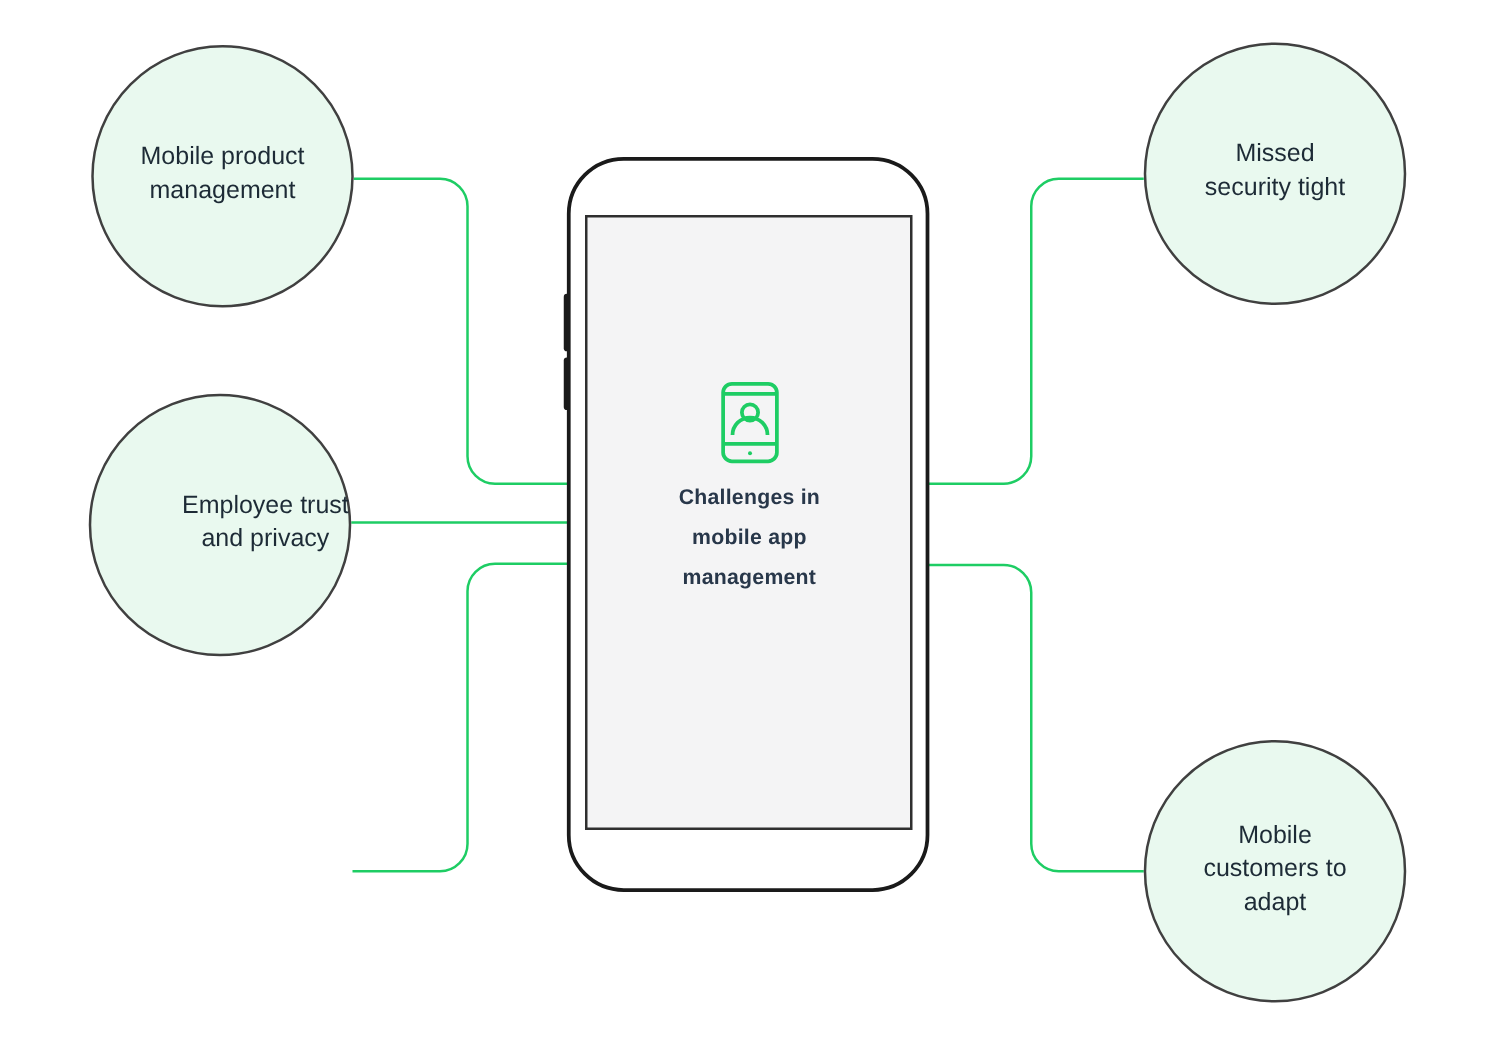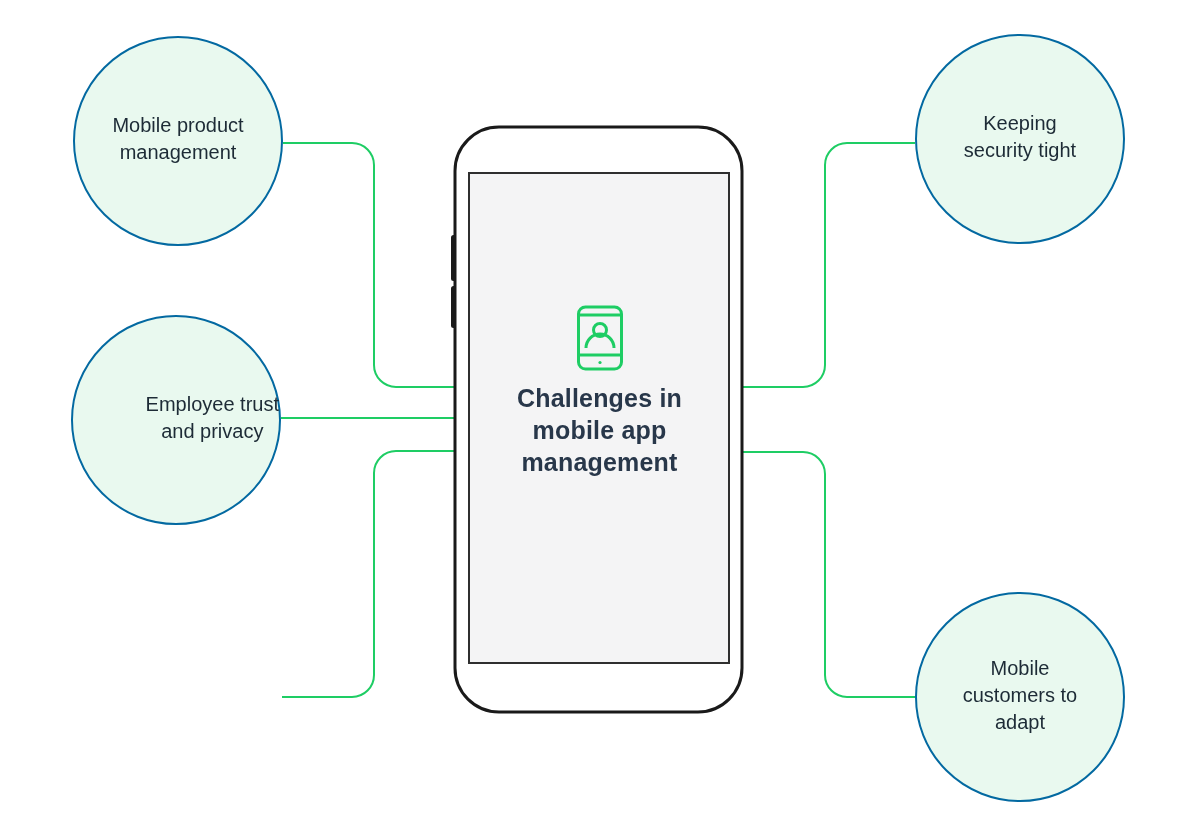--- a/index.html
+++ b/index.html
@@ -15,21 +15,21 @@
     position: absolute;
     left: 0; top: 0;
     width: 1200px; height: 840px;
   }
   .bubble {
     position: absolute;
     width: 210px;
     height: 210px;
     border-radius: 50%;
     background: #E9F9EF;
-    border: 2px solid #0369a1;
+    border: 2px solid #404040;
     box-sizing: border-box;
     display: flex;
     align-items: center;
     justify-content: center;
     text-align: center;
   }
   .bubble .bubble-label {
     white-space: pre-line;
     font-size: 20px;
     line-height: 27px;
@@ -40,21 +40,21 @@
   .bubble-ml { left: 71px;  top: 315px; justify-content: flex-end; }
   .bubble-bl { left: 72px;  top: 592px; }
   .bubble-tr { left: 915px; top: 34px;  }
   .bubble-br { left: 915px; top: 592px; }
   .phone-title {
     position: absolute;
     left: 469px;
     top: 382px;
     width: 261px;
     text-align: center;
-    font-size: 25px;
+    font-size: 17px;
     font-weight: bold;
     line-height: 32px;
     letter-spacing: 0.2px;
     color: #28374A;
     white-space: pre-line;
   }
 </style>
 </head>
 <body>
 
@@ -94,21 +94,21 @@
 management</span>
   </div>
 
   <div class="bubble bubble-ml">
     <span class="bubble-label">Employee trust
 and privacy</span>
   </div>
 
 
   <div class="bubble bubble-tr">
-    <span class="bubble-label">Keeping
+    <span class="bubble-label">Missed
 security tight</span>
   </div>
 
   <div class="bubble bubble-br">
     <span class="bubble-label">Mobile
 customers to
 adapt</span>
   </div>
 
   <div class="phone-title">Challenges in

